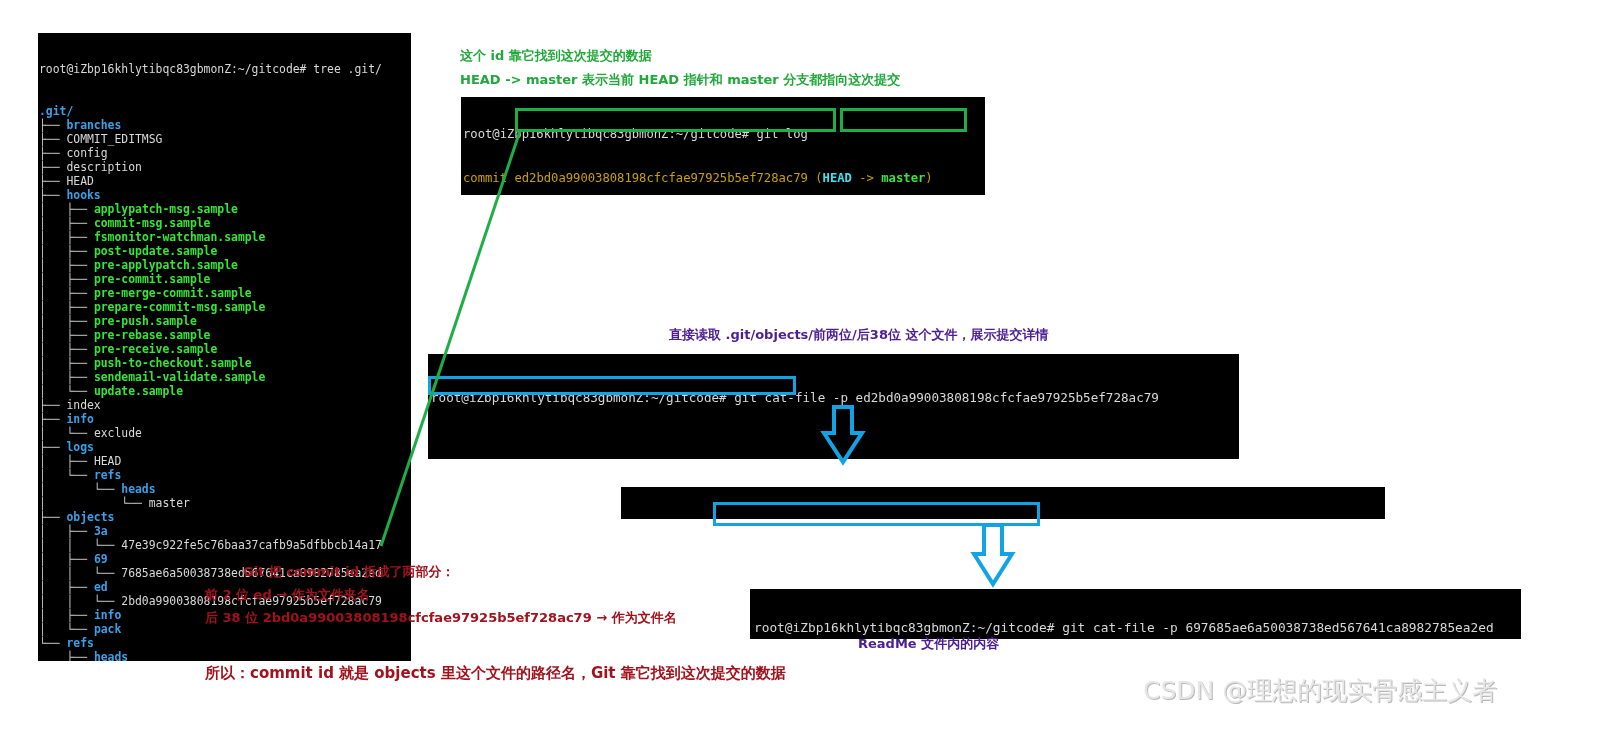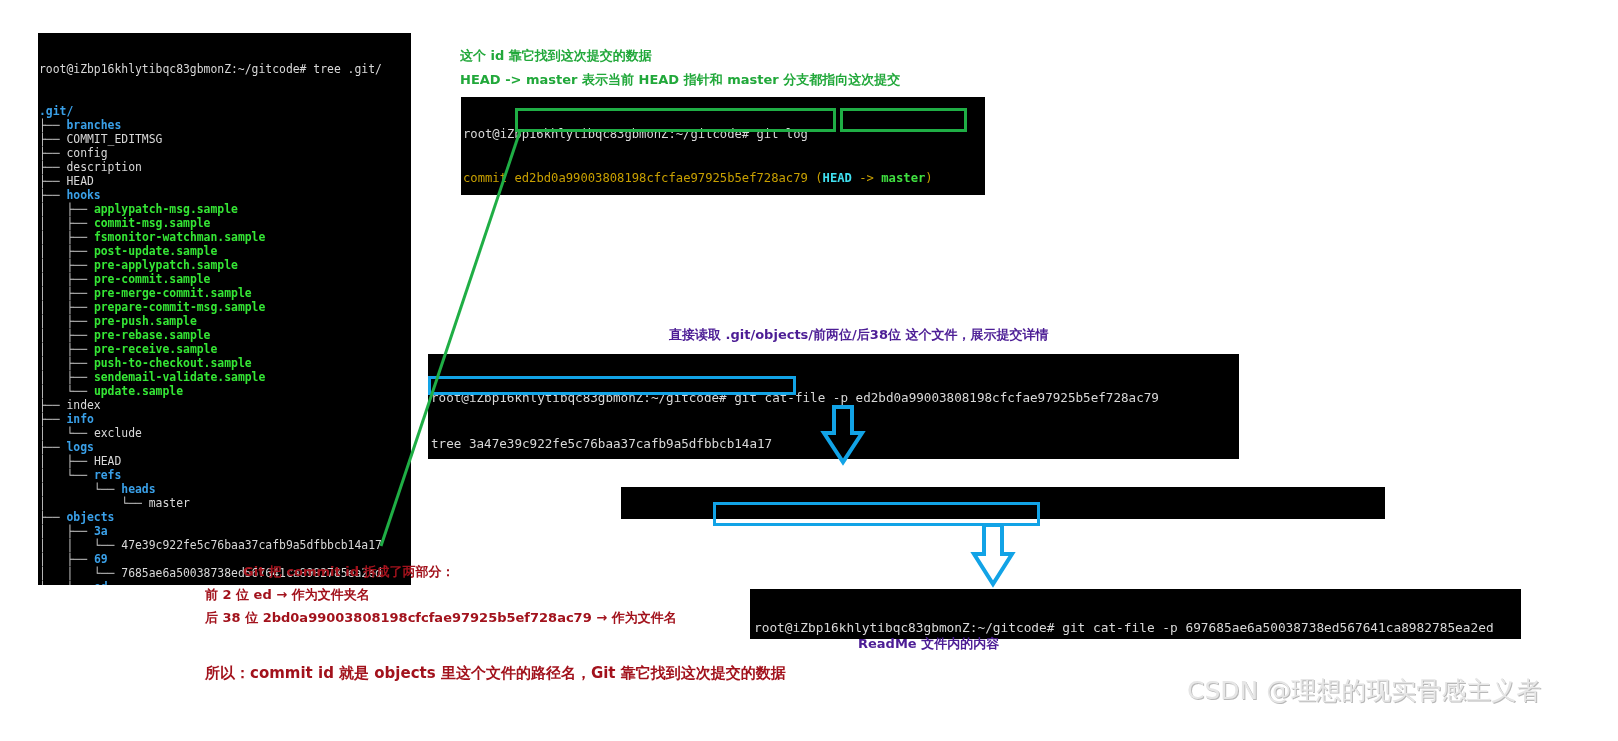--- a/index.html
+++ b/index.html
@@ -1,21 +1,21 @@
 <!DOCTYPE html>
 <html><head>
 <meta charset="utf-8">
 <style>
   html, body { margin: 0; padding: 0; background: #ffffff; }
   body { width: 1618px; height: 741px; position: relative; overflow: hidden;
          font-family: "DejaVu Sans", sans-serif; }
   .term { position: absolute; background: #000; color: #d8d8d8;
           font-family: "DejaVu Sans Mono", monospace; white-space: pre; overflow: hidden; }
   .term .ln { display: block; height: 14px; line-height: 14px; }
-  .tree { left: 38px; top: 33px; width: 373px; height: 552px; font-size: 11.4px; padding: 1px 0 0 1px; box-sizing: border-box; }
+  .tree { left: 38px; top: 33px; width: 373px; height: 628px; font-size: 11.4px; padding: 1px 0 0 1px; box-sizing: border-box; }
   .tree .dir { color: #3aa0e8; font-weight: bold; text-align: center; }
   .tree .exe { color: #35e635; font-weight: bold; }
   .tree .br { color: #c8c8c8; }
   .cap { position: absolute; font-weight: bold; white-space: nowrap; font-family: "DejaVu Sans", sans-serif; }
   .green { color: #21a83a; }
   .blue { color: #4c1d95; }
   .red { color: #a2121c; }
   .t1 { left: 461px; top: 97px; width: 524px; height: 98px; font-size: 12.2px; padding: 1px 0 0 2px; box-sizing: border-box; }
   .t1 .ln { height: 16.4px; line-height: 16.4px; }
   .yellow { color: #c8a000; }
@@ -24,21 +24,21 @@
   .t2 { left: 428px; top: 354px; width: 811px; height: 105px; font-size: 12.6px; padding: 6px 0 0 3px; box-sizing: border-box; }
   .t2 .ln { height: 16.4px; line-height: 16.4px; }
   .t3 { left: 621px; top: 487px; width: 764px; height: 32px; font-size: 12.4px; padding: 1px 0 0 2px; box-sizing: border-box; }
   .t3 .ln { height: 15px; line-height: 15px; }
   .t4 { left: 750px; top: 589px; width: 771px; height: 50px; font-size: 12.8px; padding: 1px 0 0 4px; box-sizing: border-box; }
   .t4 .ln { height: 16.4px; line-height: 16.4px; }
   .hl { position: absolute; box-sizing: border-box; }
   .hl-g { border: 3px solid #1fae45; }
   .hl-b { border: 3px solid #12a3e6; }
   .watermark { position: absolute; left: 1143px; top: 674px; font-size: 25px; color: #e6e6e6;
-               text-shadow: 1px 1px 0 #b8b8b8, -1px -1px 0 #ffffff; white-space: nowrap; font-family: "DejaVu Sans", sans-serif; margin-left: 44px; }
+               text-shadow: 1px 1px 0 #b8b8b8, -1px -1px 0 #ffffff; white-space: nowrap; font-family: "DejaVu Sans", sans-serif; }
   svg.overlay { position: absolute; left: 0; top: 0; pointer-events: none; }
 </style>
 </head>
 <body>
 
 <div class="term tree">
   <span class="ln">root@iZbp16khlytibqc83gbmonZ:~/gitcode# tree .git/</span>
   <div id="tree-lines"><span class="ln"><span class="br"></span><span class="dir">.git/</span></span><span class="ln"><span class="br">├── </span><span class="dir">branches</span></span><span class="ln"><span class="br">├── </span><span class="">COMMIT_EDITMSG</span></span><span class="ln"><span class="br">├── </span><span class="">config</span></span><span class="ln"><span class="br">├── </span><span class="">description</span></span><span class="ln"><span class="br">├── </span><span class="">HEAD</span></span><span class="ln"><span class="br">├── </span><span class="dir">hooks</span></span><span class="ln"><span class="br">│   ├── </span><span class="exe">applypatch-msg.sample</span></span><span class="ln"><span class="br">│   ├── </span><span class="exe">commit-msg.sample</span></span><span class="ln"><span class="br">│   ├── </span><span class="exe">fsmonitor-watchman.sample</span></span><span class="ln"><span class="br">│   ├── </span><span class="exe">post-update.sample</span></span><span class="ln"><span class="br">│   ├── </span><span class="exe">pre-applypatch.sample</span></span><span class="ln"><span class="br">│   ├── </span><span class="exe">pre-commit.sample</span></span><span class="ln"><span class="br">│   ├── </span><span class="exe">pre-merge-commit.sample</span></span><span class="ln"><span class="br">│   ├── </span><span class="exe">prepare-commit-msg.sample</span></span><span class="ln"><span class="br">│   ├── </span><span class="exe">pre-push.sample</span></span><span class="ln"><span class="br">│   ├── </span><span class="exe">pre-rebase.sample</span></span><span class="ln"><span class="br">│   ├── </span><span class="exe">pre-receive.sample</span></span><span class="ln"><span class="br">│   ├── </span><span class="exe">push-to-checkout.sample</span></span><span class="ln"><span class="br">│   ├── </span><span class="exe">sendemail-validate.sample</span></span><span class="ln"><span class="br">│   └── </span><span class="exe">update.sample</span></span><span class="ln"><span class="br">├── </span><span class="">index</span></span><span class="ln"><span class="br">├── </span><span class="dir">info</span></span><span class="ln"><span class="br">│   └── </span><span class="">exclude</span></span><span class="ln"><span class="br">├── </span><span class="dir">logs</span></span><span class="ln"><span class="br">│   ├── </span><span class="">HEAD</span></span><span class="ln"><span class="br">│   └── </span><span class="dir">refs</span></span><span class="ln"><span class="br">│       └── </span><span class="dir">heads</span></span><span class="ln"><span class="br">│           └── </span><span class="">master</span></span><span class="ln"><span class="br">├── </span><span class="dir">objects</span></span><span class="ln"><span class="br">│   ├── </span><span class="dir">3a</span></span><span class="ln"><span class="br">│   │   └── </span><span class="">47e39c922fe5c76baa37cafb9a5dfbbcb14a17</span></span><span class="ln"><span class="br">│   ├── </span><span class="dir">69</span></span><span class="ln"><span class="br">│   │   └── </span><span class="">7685ae6a50038738ed567641ca8982785ea2ed</span></span><span class="ln"><span class="br">│   ├── </span><span class="dir">ed</span></span><span class="ln"><span class="br">│   │   └── </span><span class="">2bd0a99003808198cfcfae97925b5ef728ac79</span></span><span class="ln"><span class="br">│   ├── </span><span class="dir">info</span></span><span class="ln"><span class="br">│   └── </span><span class="dir">pack</span></span><span class="ln"><span class="br">└── </span><span class="dir">refs</span></span><span class="ln"><span class="br">    ├── </span><span class="dir">heads</span></span></div>
   
 </div>
@@ -54,21 +54,20 @@
   
   
 </div>
 <div class="hl hl-g" style="left:515px; top:108px; width:321px; height:24px;"></div>
 <div class="hl hl-g" style="left:840px; top:108px; width:127px; height:24px;"></div>
 
 <div class="cap blue" style="left:669px; top:326px; font-size:13px;">直接读取 .git/objects/前两位/后38位 这个文件，展示提交详情</div>
 
 <div class="term t2">
   <span class="ln">root@iZbp16khlytibqc83gbmonZ:~/gitcode# git cat-file -p ed2bd0a99003808198cfcfae97925b5ef728ac79</span>
-  <span class="ln">tree 3a47e39c922fe5c76baa37cafb9a5dfbbcb14a17</span>
   
   
   
   
 </div>
 <div class="hl hl-b" style="left:428px; top:376px; width:368px; height:19px;"></div>
 
 <div class="term t3">
   <span class="ln">root@iZbp16khlytibqc83gbmonZ:~/gitcode# git cat-file -p 3a47e39c922fe5c76baa37cafb9a5dfbbcb14a17</span>
   

